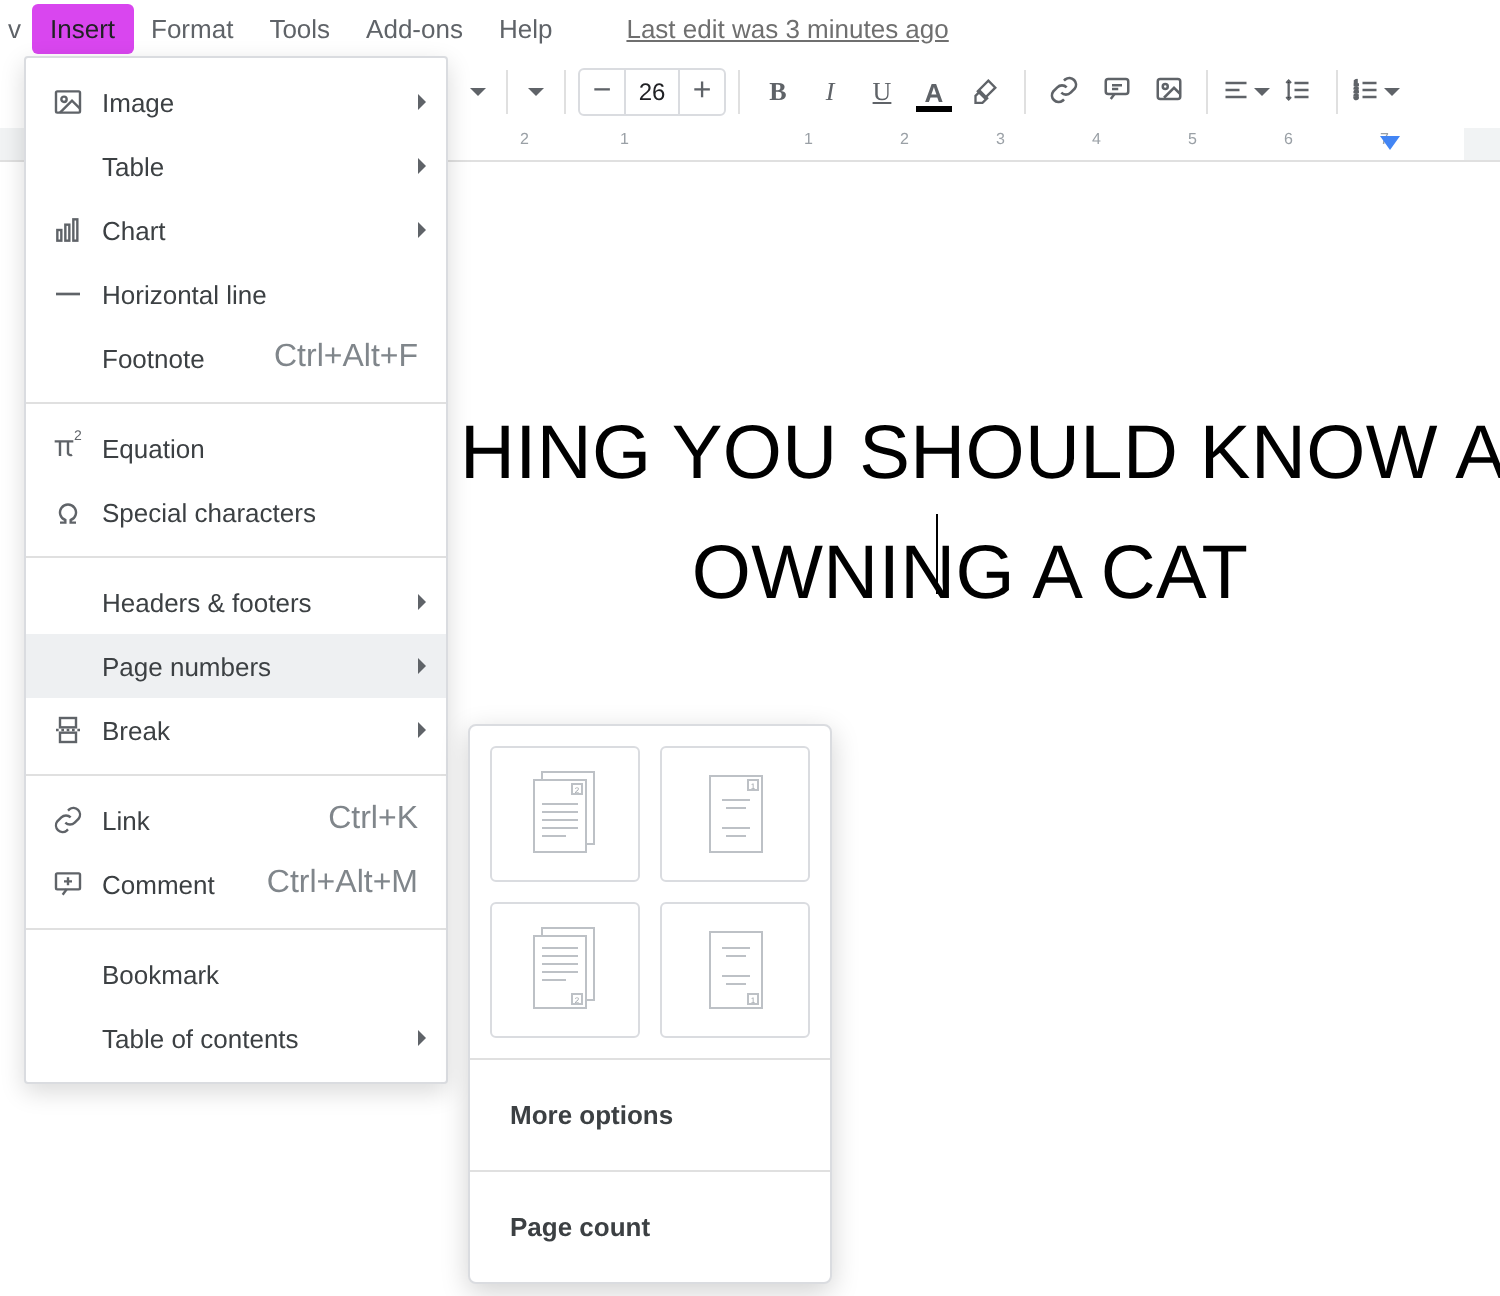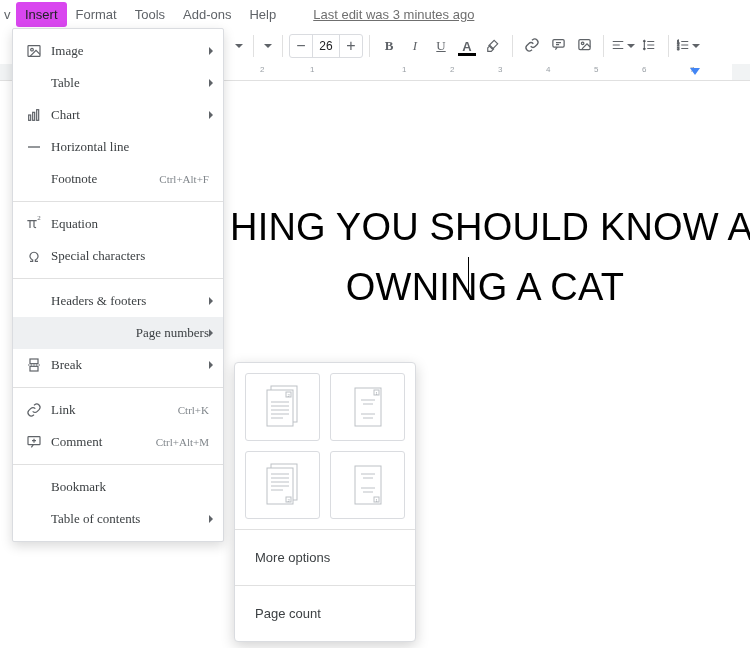--- a/index.html
+++ b/index.html
@@ -37,36 +37,36 @@
   .ruler .num { position: absolute; top: 1px; }
   .ruler .indent-marker { position: absolute; top: 4px; width: 0; height: 0; border-left: 5px solid transparent; border-right: 5px solid transparent; border-top: 7px solid #4285f4; }
 
   
   .doc-area { position: relative; height: 568px; background: #fff; }
   .doc-title { position: absolute; left: 230px; right: 10px; top: 116px; text-align: center; font-family: "Arial Narrow", "Helvetica Condensed", Arial, sans-serif; font-weight: 400; font-size: 38px; line-height: 60px; color: #000; font-stretch: condensed; letter-spacing: 0.2px; }
   .doc-title .line { white-space: nowrap; }
   .caret { position: absolute; width: 1px; height: 40px; background: #000; top: 176px; left: 468px; }
 
   
-  .dropdown { position: absolute; left: 12px; top: 28px; width: 210px; background: #fff; border: 1px solid #dadce0; box-shadow: 0 4px 12px rgba(0,0,0,0.15); border-radius: 2px; z-index: 100; padding: 6px 0; font-size: 13px; color: #3c4043; font-family: Liberation Serif, serif; }
+  .dropdown { position: absolute; left: 12px; top: 28px; width: 210px; background: #fff; border: 1px solid #dadce0; box-shadow: 0 4px 12px rgba(0,0,0,0.15); border-radius: 2px; z-index: 100; padding: 6px 0; font-size: 13px; color: #3c4043; }
   .menu-row { display: flex; align-items: center; height: 32px; padding: 0 14px 0 10px; position: relative; }
-  .menu-row.highlight { background: #eef0f2; text-align: right; }
+  .menu-row.highlight { background: #eef0f2; }
   .menu-row .ico { width: 22px; display: flex; align-items: center; justify-content: center; color: #5f6368; }
   .menu-row .ico svg { display: block; }
   .menu-row .lbl { flex: 1; margin-left: 6px; }
-  .menu-row .shortcut { font-size: 11px; color: #80868b; }
+  .menu-row .shortcut { font-size: 16px; color: #80868b; }
   .menu-row .arrow { position: absolute; right: 10px; top: 50%; transform: translateY(-50%); color: #5f6368; }
   .menu-div { height: 1px; background: #e0e0e0; margin: 6px 0; }
 
   
   .flyout { position: absolute; left: 234px; top: 362px; width: 160px; background: #fff; border: 1px solid #dadce0; box-shadow: 0 4px 14px rgba(0,0,0,0.18); border-radius: 4px; z-index: 110; padding: 10px; font-size: 13px; color: #3c4043; }
   .thumb-grid { display: grid; grid-template-columns: 1fr 1fr; gap: 10px; }
   .thumb { border: 1px solid #dadce0; border-radius: 3px; height: 66px; display: flex; align-items: center; justify-content: center; cursor: default; }
   .fly-sep { height: 1px; background: #e0e0e0; margin: 10px -10px; }
-  .fly-item { padding: 10px 10px; cursor: default; }
+  .fly-item { padding: 10px 10px; cursor: default; font-weight: bold; }
 
   
   svg { overflow: visible; }
 
   
   .mini-chev { width: 0; height: 0; border-left: 4px solid transparent; border-right: 4px solid transparent; border-top: 4px solid #5f6368; display: inline-block; }
   .mini-chev-right { width: 0; height: 0; border-top: 4px solid transparent; border-bottom: 4px solid transparent; border-left: 4px solid #5f6368; display: inline-block; }
 </style>
 </head>
 <body>

